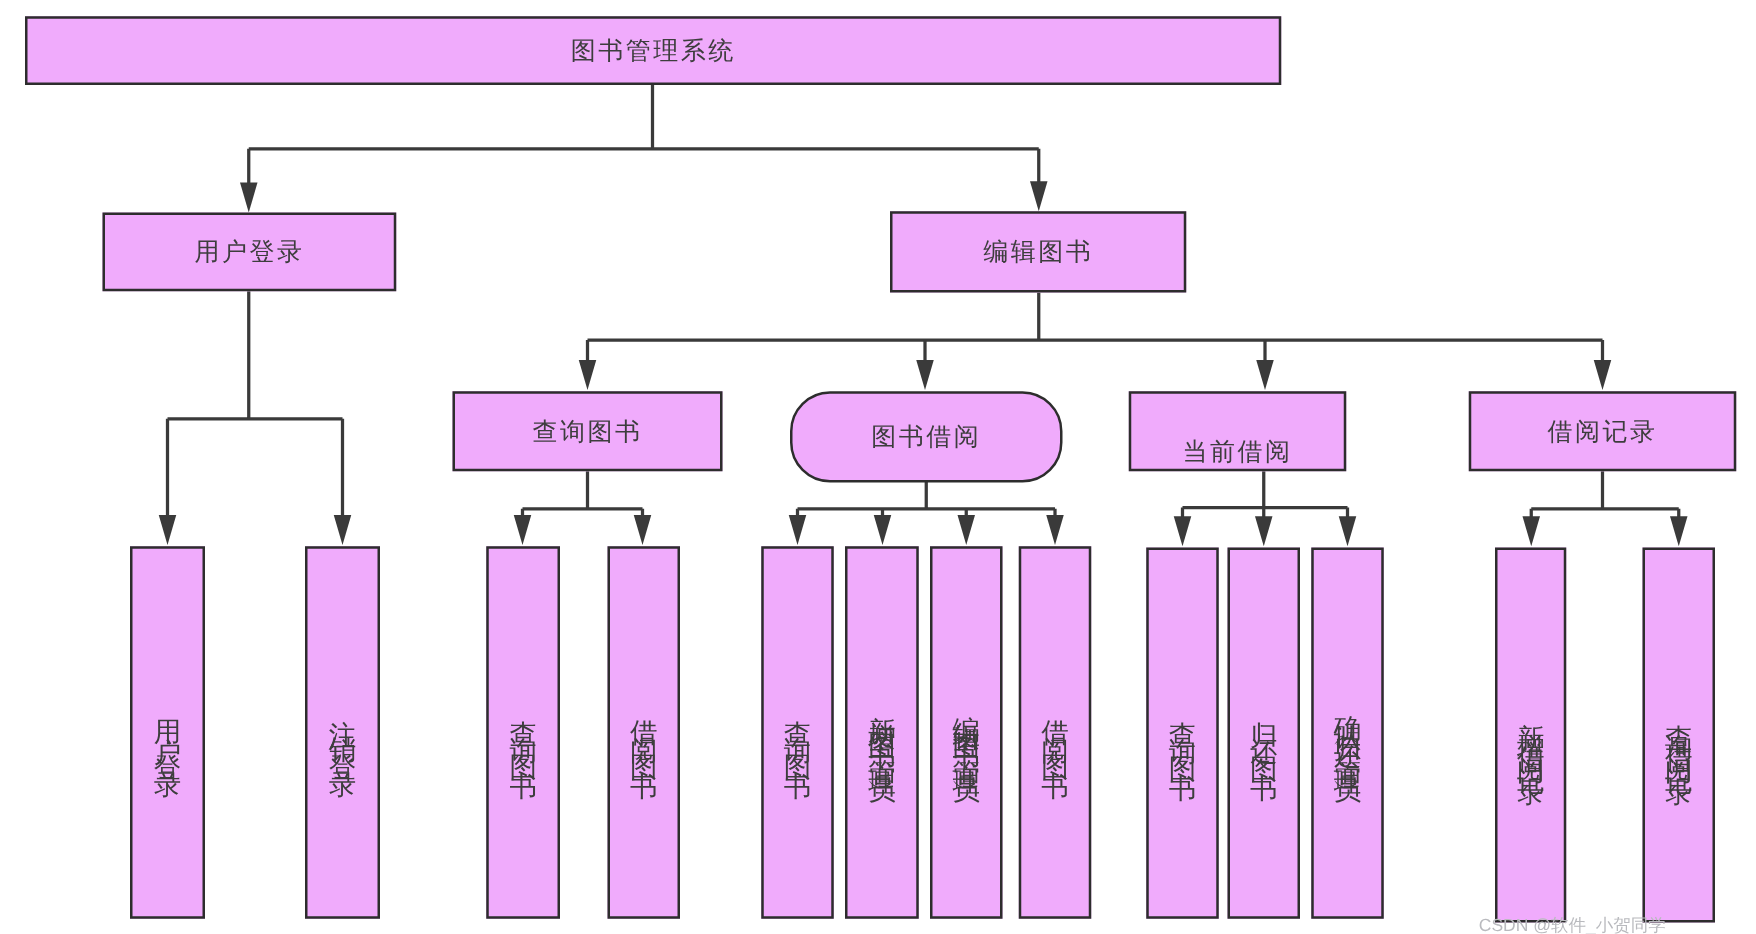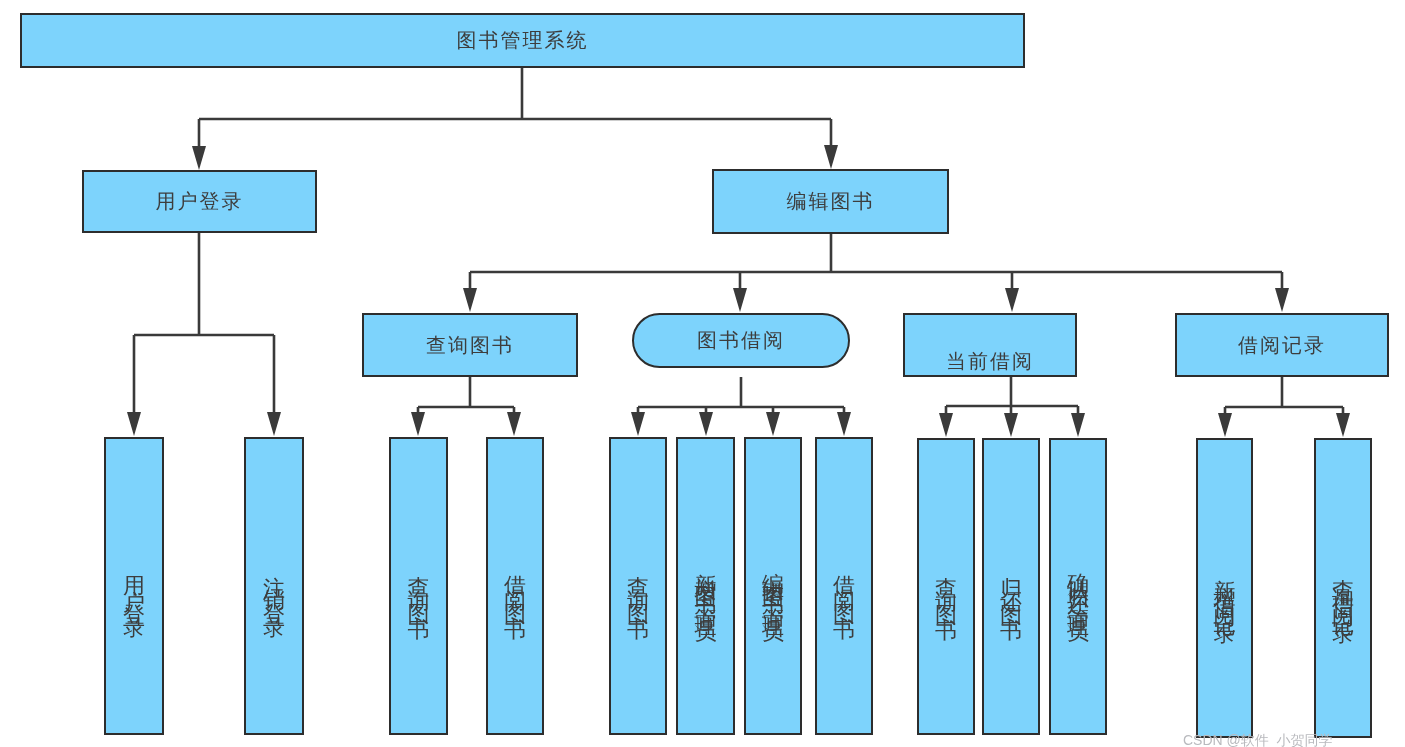--- a/index.html
+++ b/index.html
@@ -10,21 +10,21 @@
   .canvas{
     position:relative;width:1405px;height:747px;
     background:var(--background);
     font-family:"Liberation Sans","DejaVu Sans",sans-serif;
     color:var(--text);overflow:hidden;
   }
   .connectors{position:absolute;left:0;top:0;width:1405px;height:747px;z-index:1;}
   .connectors path{stroke:var(--line);stroke-width:2.6;fill:none;}
   .arrowhead{fill:var(--line);stroke:none;}
   .box{
-    position:absolute;background:#7dd3fc;border:2.5px solid var(--border);
+    position:absolute;background:#f0abfc;border:2.5px solid var(--border);
     box-sizing:border-box;display:flex;align-items:center;justify-content:center;
     z-index:2;
   }
   .h-label{font-size:20px;letter-spacing:2px;white-space:nowrap;}
   .leaf .v-label{
     writing-mode:vertical-rl;text-orientation:mixed;
     font-size:22px;line-height:1;
   }
   .ls-4{letter-spacing:14px;}
   .ls-6{letter-spacing:9px;}
@@ -76,21 +76,21 @@
   <div class="box" style="left:82px;top:170px;width:235px;height:63px;">
     <span class="h-label">用户登录</span>
   </div>
   <div class="box" style="left:712px;top:169px;width:237px;height:65px;">
     <span class="h-label">编辑图书</span>
   </div>
 
   <div class="box" style="left:362px;top:313px;width:216px;height:64px;">
     <span class="h-label">查询图书</span>
   </div>
-  <div class="box" style="left:632px;top:313px;width:218px;height:55px;border-radius:32px;">
+  <div class="box" style="left:632px;top:313px;width:218px;height:73px;border-radius:32px;">
     <span class="h-label">图书借阅</span>
   </div>
   <div class="box" style="left:903px;top:313px;width:174px;height:64px;align-items:flex-end;">
     <span class="h-label">当前借阅</span>
   </div>
   <div class="box" style="left:1175px;top:313px;width:214px;height:64px;">
     <span class="h-label">借阅记录</span>
   </div>
 
   <div class="box leaf" style="left:104px;top:437px;width:60px;height:298px;">

